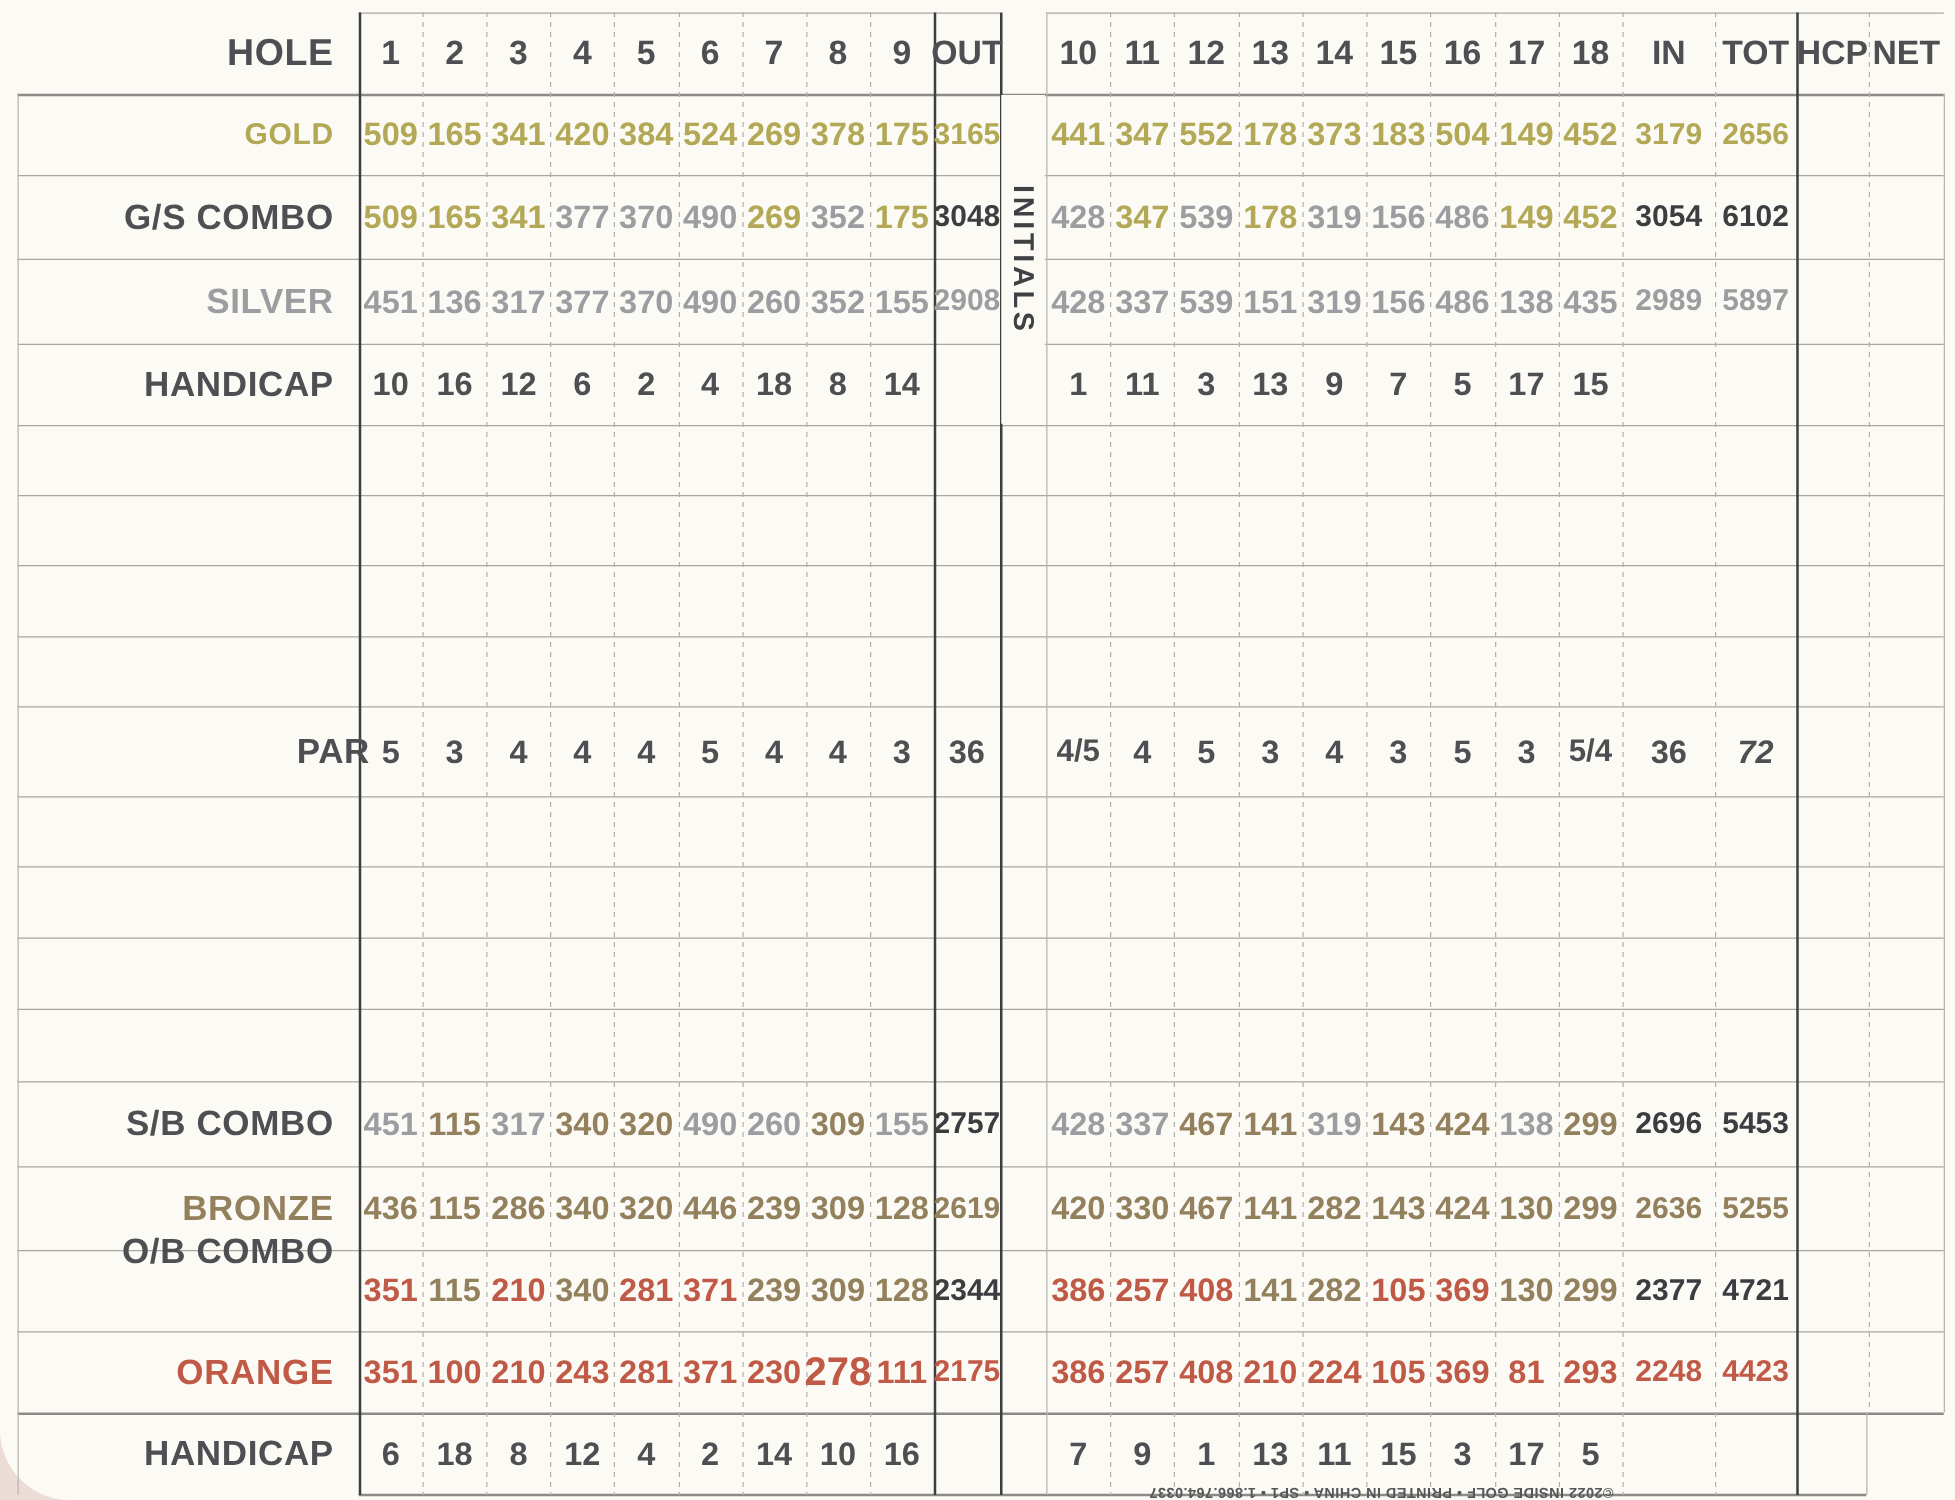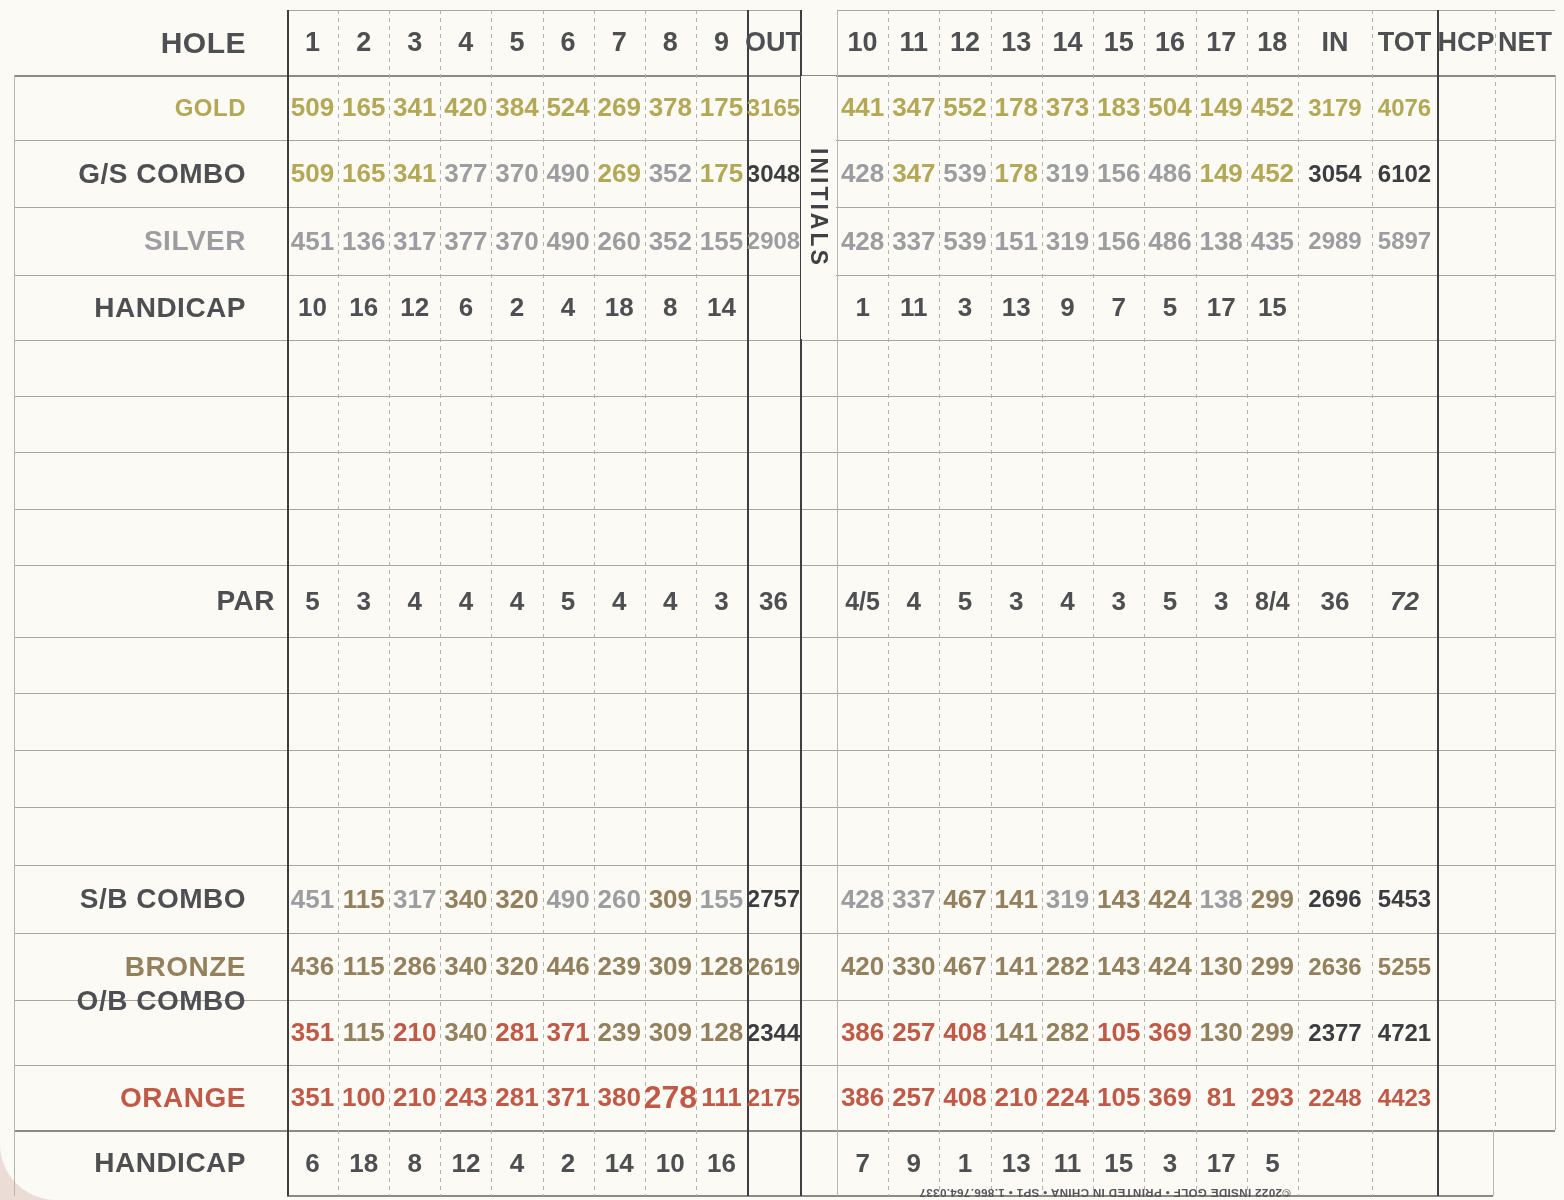--- a/index.html
+++ b/index.html
@@ -10,21 +10,21 @@
   }
   #card{
     position:absolute;left:0;top:0;width:1564px;height:1200px;
     background:#fcfaf5;
     border-bottom-left-radius:56px;
   }
   .cell{
     position:absolute;display:flex;align-items:center;justify-content:center;
     font-weight:bold;color:#4e4f52;white-space:nowrap;
   }
-  .lbl{justify-content:flex-end;padding-right:41px;box-sizing:border-box;letter-spacing:.5px;}
+  .lbl{justify-content:flex-end;padding-right:20px;box-sizing:border-box;letter-spacing:.5px;}
   .hl{position:absolute;}
   .hl.lt{height:1px;background:#a8a6a1;}
   .hl.md{height:2px;background:#8b8a86;}
   .vl{position:absolute;}
   .vl.dk{width:2px;background:#3e3e40;}
   .vl.lt{width:1px;background:#b7b5b0;}
   .vl.da{width:1px;background:repeating-linear-gradient(to bottom,#b3b1ac 0 4px,rgba(0,0,0,0) 4px 8px);}
   #initials-strip{
     position:absolute;background:#fcfaf5;display:flex;align-items:center;justify-content:center;
   }
@@ -128,21 +128,21 @@
       <div class="cell" style="left: 837px; top: 75px; width: 51.2222px; height: 65px; color: rgb(178, 168, 85); font-size: 26px;">441</div>
       <div class="cell" style="left: 888.222px; top: 75px; width: 51.2222px; height: 65px; color: rgb(178, 168, 85); font-size: 26px;">347</div>
       <div class="cell" style="left: 939.444px; top: 75px; width: 51.2222px; height: 65px; color: rgb(178, 168, 85); font-size: 26px;">552</div>
       <div class="cell" style="left: 990.667px; top: 75px; width: 51.2222px; height: 65px; color: rgb(178, 168, 85); font-size: 26px;">178</div>
       <div class="cell" style="left: 1041.89px; top: 75px; width: 51.2222px; height: 65px; color: rgb(178, 168, 85); font-size: 26px;">373</div>
       <div class="cell" style="left: 1093.11px; top: 75px; width: 51.2222px; height: 65px; color: rgb(178, 168, 85); font-size: 26px;">183</div>
       <div class="cell" style="left: 1144.33px; top: 75px; width: 51.2222px; height: 65px; color: rgb(178, 168, 85); font-size: 26px;">504</div>
       <div class="cell" style="left: 1195.56px; top: 75px; width: 51.2222px; height: 65px; color: rgb(178, 168, 85); font-size: 26px;">149</div>
       <div class="cell" style="left: 1246.78px; top: 75px; width: 51.2222px; height: 65px; color: rgb(178, 168, 85); font-size: 26px;">452</div>
       <div class="cell" style="left: 1298px; top: 75px; width: 74px; height: 65px; color: rgb(178, 168, 85); font-size: 24px;">3179</div>
-      <div class="cell" style="left: 1372px; top: 75px; width: 65px; height: 65px; color: rgb(178, 168, 85); font-size: 24px;">4076</div>
+      <div class="cell" style="left: 1372px; top: 75px; width: 65px; height: 65px; color: rgb(178, 168, 85); font-size: 24px;">2656</div>
       <div class="cell lbl" style="left: 14px; top: 140px; width: 273px; height: 67px; color: rgb(78, 79, 82); font-size: 28px;">G/S COMBO</div>
       <div class="cell" style="left: 287px; top: 140px; width: 51.1111px; height: 67px; color: rgb(178, 168, 85); font-size: 26px;">509</div>
       <div class="cell" style="left: 338.111px; top: 140px; width: 51.1111px; height: 67px; color: rgb(178, 168, 85); font-size: 26px;">165</div>
       <div class="cell" style="left: 389.222px; top: 140px; width: 51.1111px; height: 67px; color: rgb(178, 168, 85); font-size: 26px;">341</div>
       <div class="cell" style="left: 440.333px; top: 140px; width: 51.1111px; height: 67px; color: rgb(156, 157, 160); font-size: 26px;">377</div>
       <div class="cell" style="left: 491.444px; top: 140px; width: 51.1111px; height: 67px; color: rgb(156, 157, 160); font-size: 26px;">370</div>
       <div class="cell" style="left: 542.556px; top: 140px; width: 51.1111px; height: 67px; color: rgb(156, 157, 160); font-size: 26px;">490</div>
       <div class="cell" style="left: 593.667px; top: 140px; width: 51.1111px; height: 67px; color: rgb(178, 168, 85); font-size: 26px;">269</div>
       <div class="cell" style="left: 644.778px; top: 140px; width: 51.1111px; height: 67px; color: rgb(156, 157, 160); font-size: 26px;">352</div>
       <div class="cell" style="left: 695.889px; top: 140px; width: 51.1111px; height: 67px; color: rgb(178, 168, 85); font-size: 26px;">175</div>
@@ -211,21 +211,21 @@
       <div class="cell" style="left: 695.889px; top: 565px; width: 51.1111px; height: 72px; color: rgb(78, 79, 82); font-size: 26px;">3</div>
       <div class="cell" style="left: 747px; top: 565px; width: 53px; height: 72px; color: rgb(78, 79, 82); font-size: 26px;">36</div>
       <div class="cell" style="left: 837px; top: 565px; width: 51.2222px; height: 72px; color: rgb(78, 79, 82); font-size: 25px;">4/5</div>
       <div class="cell" style="left: 888.222px; top: 565px; width: 51.2222px; height: 72px; color: rgb(78, 79, 82); font-size: 26px;">4</div>
       <div class="cell" style="left: 939.444px; top: 565px; width: 51.2222px; height: 72px; color: rgb(78, 79, 82); font-size: 26px;">5</div>
       <div class="cell" style="left: 990.667px; top: 565px; width: 51.2222px; height: 72px; color: rgb(78, 79, 82); font-size: 26px;">3</div>
       <div class="cell" style="left: 1041.89px; top: 565px; width: 51.2222px; height: 72px; color: rgb(78, 79, 82); font-size: 26px;">4</div>
       <div class="cell" style="left: 1093.11px; top: 565px; width: 51.2222px; height: 72px; color: rgb(78, 79, 82); font-size: 26px;">3</div>
       <div class="cell" style="left: 1144.33px; top: 565px; width: 51.2222px; height: 72px; color: rgb(78, 79, 82); font-size: 26px;">5</div>
       <div class="cell" style="left: 1195.56px; top: 565px; width: 51.2222px; height: 72px; color: rgb(78, 79, 82); font-size: 26px;">3</div>
-      <div class="cell" style="left: 1246.78px; top: 565px; width: 51.2222px; height: 72px; color: rgb(78, 79, 82); font-size: 25px;">8/4</div>
+      <div class="cell" style="left: 1246.78px; top: 565px; width: 51.2222px; height: 72px; color: rgb(78, 79, 82); font-size: 25px;">5/4</div>
       <div class="cell" style="left: 1298px; top: 565px; width: 74px; height: 72px; color: rgb(78, 79, 82); font-size: 26px;">36</div>
       <div class="cell" style="left: 1372px; top: 565px; width: 65px; height: 72px; color: rgb(78, 79, 82); font-size: 26px; font-style: italic;">72</div>
       <div class="cell lbl" style="left: 14px; top: 865px; width: 273px; height: 68px; color: rgb(78, 79, 82); font-size: 28px;">S/B COMBO</div>
       <div class="cell" style="left: 287px; top: 865px; width: 51.1111px; height: 68px; color: rgb(156, 157, 160); font-size: 26px;">451</div>
       <div class="cell" style="left: 338.111px; top: 865px; width: 51.1111px; height: 68px; color: rgb(147, 128, 93); font-size: 26px;">115</div>
       <div class="cell" style="left: 389.222px; top: 865px; width: 51.1111px; height: 68px; color: rgb(156, 157, 160); font-size: 26px;">317</div>
       <div class="cell" style="left: 440.333px; top: 865px; width: 51.1111px; height: 68px; color: rgb(147, 128, 93); font-size: 26px;">340</div>
       <div class="cell" style="left: 491.444px; top: 865px; width: 51.1111px; height: 68px; color: rgb(147, 128, 93); font-size: 26px;">320</div>
       <div class="cell" style="left: 542.556px; top: 865px; width: 51.1111px; height: 68px; color: rgb(156, 157, 160); font-size: 26px;">490</div>
       <div class="cell" style="left: 593.667px; top: 865px; width: 51.1111px; height: 68px; color: rgb(156, 157, 160); font-size: 26px;">260</div>
@@ -287,21 +287,21 @@
       <div class="cell" style="left: 1246.78px; top: 1000px; width: 51.2222px; height: 65px; color: rgb(147, 128, 93); font-size: 26px;">299</div>
       <div class="cell" style="left: 1298px; top: 1000px; width: 74px; height: 65px; color: rgb(60, 61, 64); font-size: 24px;">2377</div>
       <div class="cell" style="left: 1372px; top: 1000px; width: 65px; height: 65px; color: rgb(60, 61, 64); font-size: 24px;">4721</div>
       <div class="cell lbl" style="left: 14px; top: 1065px; width: 273px; height: 65px; color: rgb(192, 90, 71); font-size: 28px;">ORANGE</div>
       <div class="cell" style="left: 287px; top: 1065px; width: 51.1111px; height: 65px; color: rgb(192, 90, 71); font-size: 26px;">351</div>
       <div class="cell" style="left: 338.111px; top: 1065px; width: 51.1111px; height: 65px; color: rgb(192, 90, 71); font-size: 26px;">100</div>
       <div class="cell" style="left: 389.222px; top: 1065px; width: 51.1111px; height: 65px; color: rgb(192, 90, 71); font-size: 26px;">210</div>
       <div class="cell" style="left: 440.333px; top: 1065px; width: 51.1111px; height: 65px; color: rgb(192, 90, 71); font-size: 26px;">243</div>
       <div class="cell" style="left: 491.444px; top: 1065px; width: 51.1111px; height: 65px; color: rgb(192, 90, 71); font-size: 26px;">281</div>
       <div class="cell" style="left: 542.556px; top: 1065px; width: 51.1111px; height: 65px; color: rgb(192, 90, 71); font-size: 26px;">371</div>
-      <div class="cell" style="left: 593.667px; top: 1065px; width: 51.1111px; height: 65px; color: rgb(192, 90, 71); font-size: 26px;">380</div>
+      <div class="cell" style="left: 593.667px; top: 1065px; width: 51.1111px; height: 65px; color: rgb(192, 90, 71); font-size: 26px;">230</div>
       <div class="cell" style="left: 644.778px; top: 1065px; width: 51.1111px; height: 65px; color: rgb(192, 90, 71); font-size: 32px;">278</div>
       <div class="cell" style="left: 695.889px; top: 1065px; width: 51.1111px; height: 65px; color: rgb(192, 90, 71); font-size: 26px;">111</div>
       <div class="cell" style="left: 747px; top: 1065px; width: 53px; height: 65px; color: rgb(192, 90, 71); font-size: 24px;">2175</div>
       <div class="cell" style="left: 837px; top: 1065px; width: 51.2222px; height: 65px; color: rgb(192, 90, 71); font-size: 26px;">386</div>
       <div class="cell" style="left: 888.222px; top: 1065px; width: 51.2222px; height: 65px; color: rgb(192, 90, 71); font-size: 26px;">257</div>
       <div class="cell" style="left: 939.444px; top: 1065px; width: 51.2222px; height: 65px; color: rgb(192, 90, 71); font-size: 26px;">408</div>
       <div class="cell" style="left: 990.667px; top: 1065px; width: 51.2222px; height: 65px; color: rgb(192, 90, 71); font-size: 26px;">210</div>
       <div class="cell" style="left: 1041.89px; top: 1065px; width: 51.2222px; height: 65px; color: rgb(192, 90, 71); font-size: 26px;">224</div>
       <div class="cell" style="left: 1093.11px; top: 1065px; width: 51.2222px; height: 65px; color: rgb(192, 90, 71); font-size: 26px;">105</div>
       <div class="cell" style="left: 1144.33px; top: 1065px; width: 51.2222px; height: 65px; color: rgb(192, 90, 71); font-size: 26px;">369</div>

